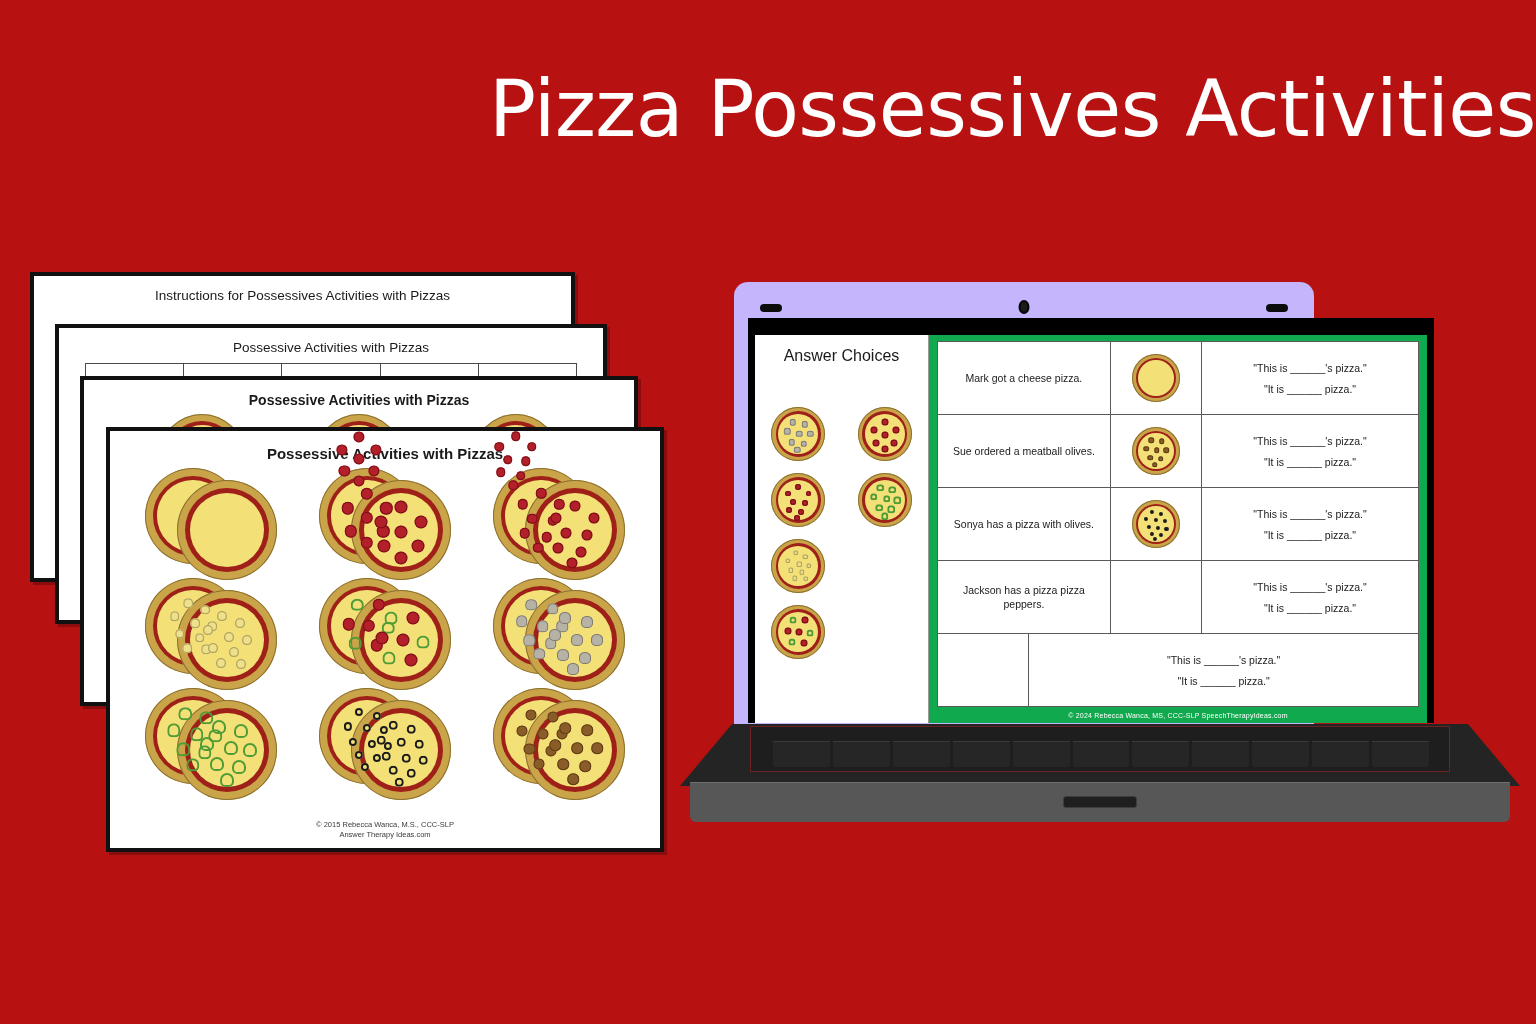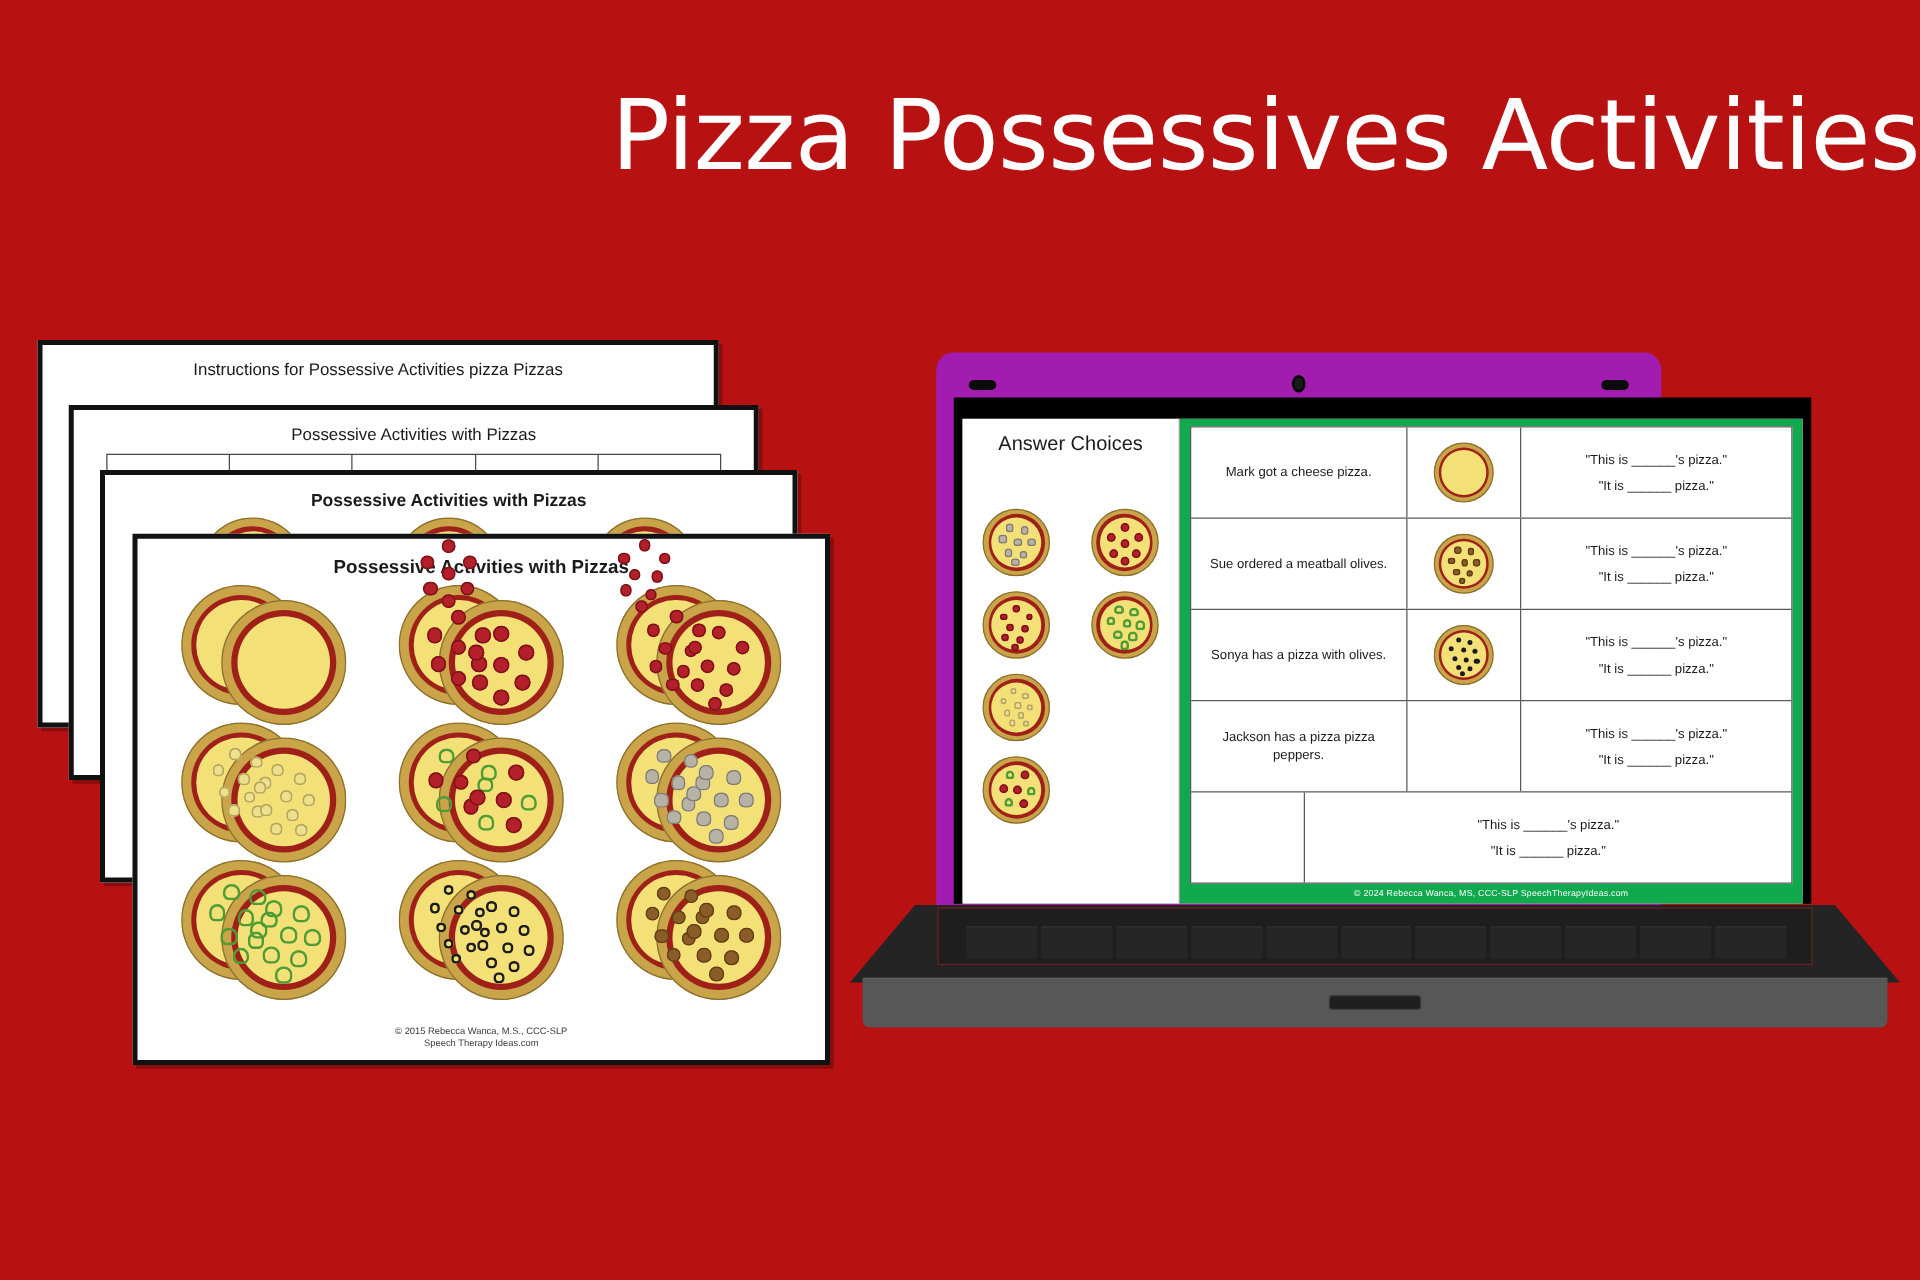--- a/index.html
+++ b/index.html
@@ -130,23 +130,23 @@
     color: #3a3a3a;
   }
 
   
   .peek-row { display: flex; justify-content: space-around; padding: 6px 40px 0 40px; }
 
   
   .laptop { position: absolute; left: 680px; top: 282px; width: 840px; height: 540px; }
 
   .lid {
-    position: absolute; left: 69px; top: 0;
+    position: absolute; left: 54px; top: 0;
     width: 580px; height: 455px;
-    background: #a21caf;
+    background: #c4b5fd;
     border-radius: 14px 14px 3px 3px;
   }
   .bezel-dot {
     position: absolute; top: 18px; left: 50%; transform: translateX(-50%);
     width: 11px; height: 14px; border-radius: 50%;
     border: 2px solid #050505; background: #1a1a1a;
   }
   .bezel-tab {
     position: absolute; top: 22px; width: 22px; height: 8px;
     border-radius: 4px; background: #0b0b0b;
@@ -277,21 +277,21 @@
   }
 </style>
 </head>
 <body>
 
 <div class="title">Pizza Possessives Activities</div>
 
 <div class="paper-stack">
 
   <div class="paper sheet1">
-    <div class="paper-title">Instructions for Possessive Activities pizza Pizzas</div>
+    <div class="paper-title">Instructions for Possessives Activities with Pizzas</div>
   </div>
 
   <div class="paper sheet2">
     <div class="paper-title">Possessive Activities with Pizzas</div>
     <div class="blank-table">
       <div class="bt-cell"></div>
       <div class="bt-cell"></div>
       <div class="bt-cell"></div>
       <div class="bt-cell"></div>
       <div class="bt-cell"></div>
@@ -549,21 +549,21 @@
               <div class="top t-meatball" style="width: 11.5%; height: 11.5%; left: 72%; top: 48%;"></div>
               <div class="top t-meatball" style="width: 11.5%; height: 11.5%; left: 38%; top: 64%;"></div>
               <div class="top t-meatball" style="width: 11.5%; height: 11.5%; left: 60%; top: 66%;"></div>
               <div class="top t-meatball" style="width: 11.5%; height: 11.5%; left: 48%; top: 79%;"></div>
             </div>
           </div>
         </div>
       </div>
     <div class="paper-footer">
       <div>© 2015 Rebecca Wanca, M.S., CCC-SLP</div>
-      <div>Speech Therapy Ideas.com</div>
+      <div>Answer Therapy Ideas.com</div>
     </div>
   </div>
 </div>
 
 <div class="laptop">
 
   <div class="lid">
     <div class="bezel-tab left"></div>
     <div class="bezel-dot"></div>
     <div class="bezel-tab right"></div>

